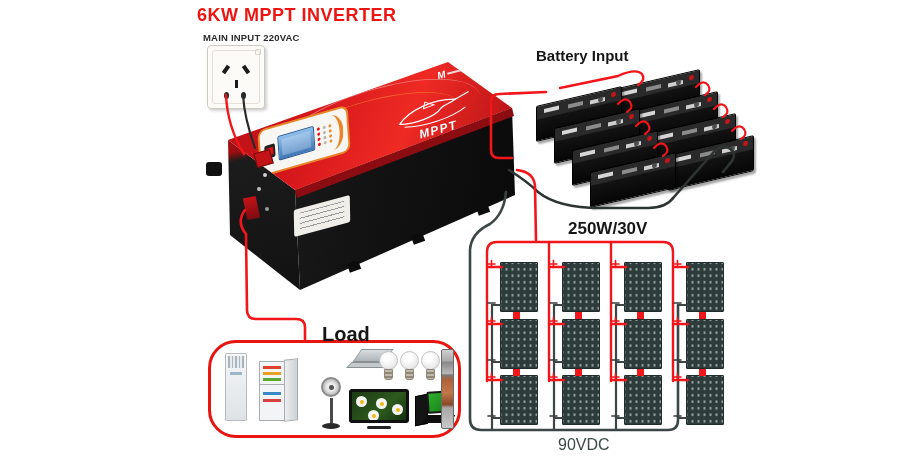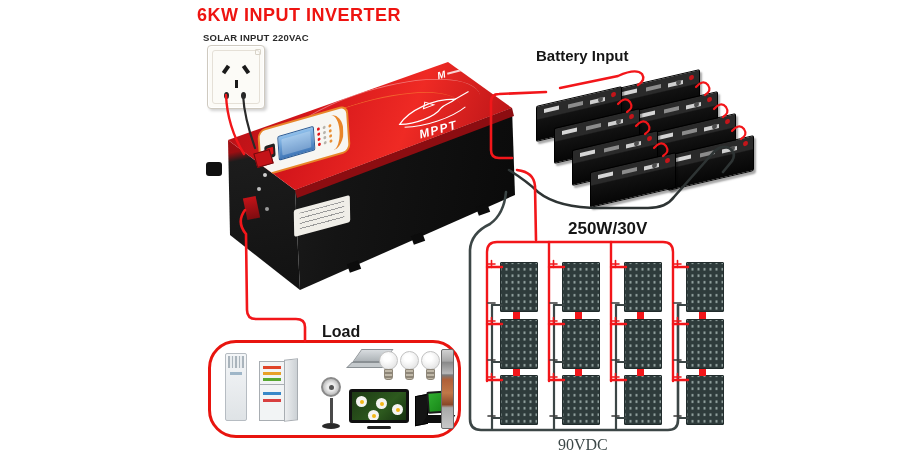--- a/index.html
+++ b/index.html
@@ -7,22 +7,22 @@
        font-family:"Liberation Sans",sans-serif;}
   [data-interactable]{user-select:none;}
 
   
   .title{position:absolute;left:197px;top:5px;font-size:18px;font-weight:900;
          letter-spacing:.5px;color:#ee1411;z-index:20;}
   .lbl{position:absolute;color:#161616;font-weight:bold;z-index:20;white-space:nowrap;}
   .lbl-mains{left:203px;top:32px;font-size:9.5px;color:#2a2a2a;letter-spacing:.2px;}
   .lbl-batt{left:536px;top:47px;font-size:15px;}
   .lbl-pv{left:568px;top:219px;font-size:17px;}
-  .lbl-load{left:322px;top:323px;font-size:16px;}
-  .lbl-90{position:absolute;left:558px;top:436px;font-size:16px;color:#3d4949;z-index:20;font-family:Liberation Serif, serif;}
+  .lbl-load{left:322px;top:323px;font-size:20px;}
+  .lbl-90{position:absolute;left:558px;top:436px;font-size:16px;color:#3d4949;z-index:20;}
 
   
   .outlet{position:absolute;left:207px;top:45px;width:56px;height:62px;background:#fcfbf7;
           border:1px solid #cfcac0;border-radius:4px;z-index:6;
           box-shadow:2px 2px 3px rgba(0,0,0,.18), inset 0 0 0 1px #fff;}
   .outlet .plate{position:absolute;inset:4px;border:1px solid #e5e0d7;border-radius:3px;}
   .outlet .slot{position:absolute;background:#1a1a1a;}
   .slot-l{left:16px;top:19px;width:4px;height:9px;transform:rotate(34deg);}
   .slot-r{left:36px;top:19px;width:4px;height:9px;transform:rotate(-34deg);}
   .slot-c{left:27px;top:34px;width:3px;height:8px;}
@@ -145,22 +145,22 @@
   .pump{left:230px;top:6px;width:13px;height:80px;border:1px solid #6a6a6a;border-radius:2px;
     background:linear-gradient(180deg,#d0d0d0 0,#a8a8a8 14%,#8a8a8a 16%,#b8b8b8 30%,#7a7a7a 32%,
       #b06038 38%,#c07848 55%,#8a4828 70%,#a8a8a8 74%,#c8c8c8 100%);}
 
   
   #wires{position:absolute;left:0;top:0;width:920px;height:460px;z-index:30;pointer-events:none;}
 </style>
 </head>
 <body data-interactable="false">
 
-<div class="title" data-interactable="false">6KW INPUT INVERTER</div>
-<div class="lbl lbl-mains" data-interactable="false">SOLAR INPUT 220VAC</div>
+<div class="title" data-interactable="false">6KW MPPT INVERTER</div>
+<div class="lbl lbl-mains" data-interactable="false">MAIN INPUT 220VAC</div>
 <div class="lbl lbl-batt" data-interactable="false">Battery Input</div>
 <div class="lbl lbl-pv" data-interactable="false">250W/30V</div>
 <div class="lbl-90" data-interactable="false">90VDC</div>
 <div class="lbl lbl-load" data-interactable="false">Load</div>
 
 <div class="outlet" data-interactable="false">
   <div class="plate" data-interactable="false"></div>
   <div class="slot slot-l" data-interactable="false"></div>
   <div class="slot slot-r" data-interactable="false"></div>
   <div class="slot slot-c" data-interactable="false"></div>

